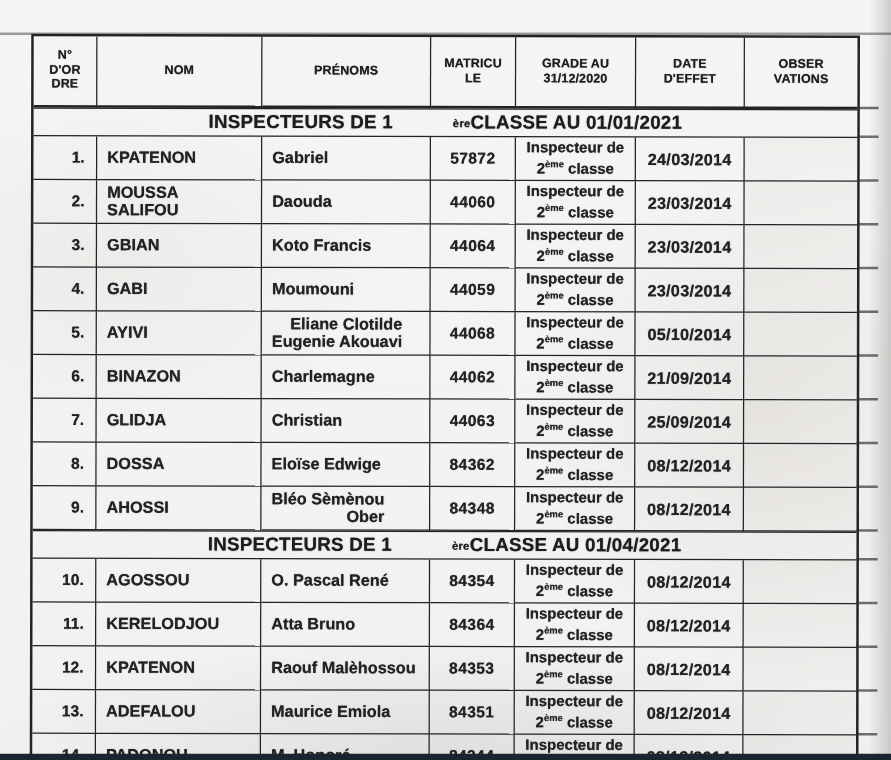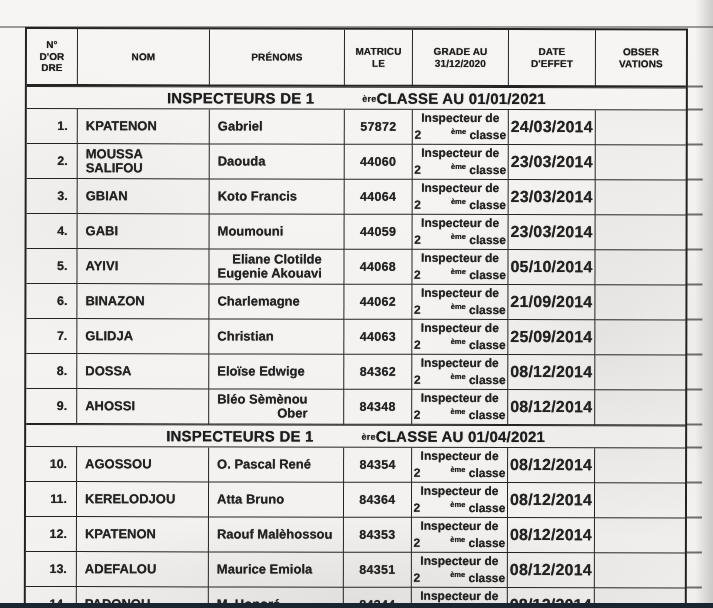--- a/index.html
+++ b/index.html
@@ -50,22 +50,22 @@
   .t-band sup{font-size:9px;margin-left:48px;}
   .t-row--data{min-height:30px;}
   .t-row--data .t-cell{font-weight:700;color:#222;}
   .cell-num{justify-content:flex-end;padding-right:9px;font-size:12.5px;}
   .cell-nom,.cell-prenoms{
     justify-content:flex-start;padding-left:8px;font-size:13px;line-height:14.5px;
     white-space:pre-line;text-align:right;
   }
   .cell-matricule{font-size:12.5px;letter-spacing:0.3px;}
   .cell-grade{flex-direction:column;justify-content:center;font-size:12px;line-height:13px;text-align:right;padding:2px 0;}
-  .cell-grade sup{font-size:7.5px;padding-left:30px;}
-  .cell-date{font-size:16px;letter-spacing:0.2px;}
+  .cell-grade sup{font-size:7.5px;}
+  .cell-date{font-size:13px;letter-spacing:0.2px;}
   .cell-obs{background:linear-gradient(rgba(120,115,110,0.05),rgba(120,115,110,0.02));}
   .stub{position:absolute;left:100%;width:17px;height:2px;background:rgba(40,40,40,0.65);}
   .bottom-bar{position:absolute;left:0;bottom:0;width:713px;height:5px;background:#1b2531;z-index:5;}
 </style>
 </head>
 <body>
 
 <div class="topline"></div>
 
 <div class="scan-table">

